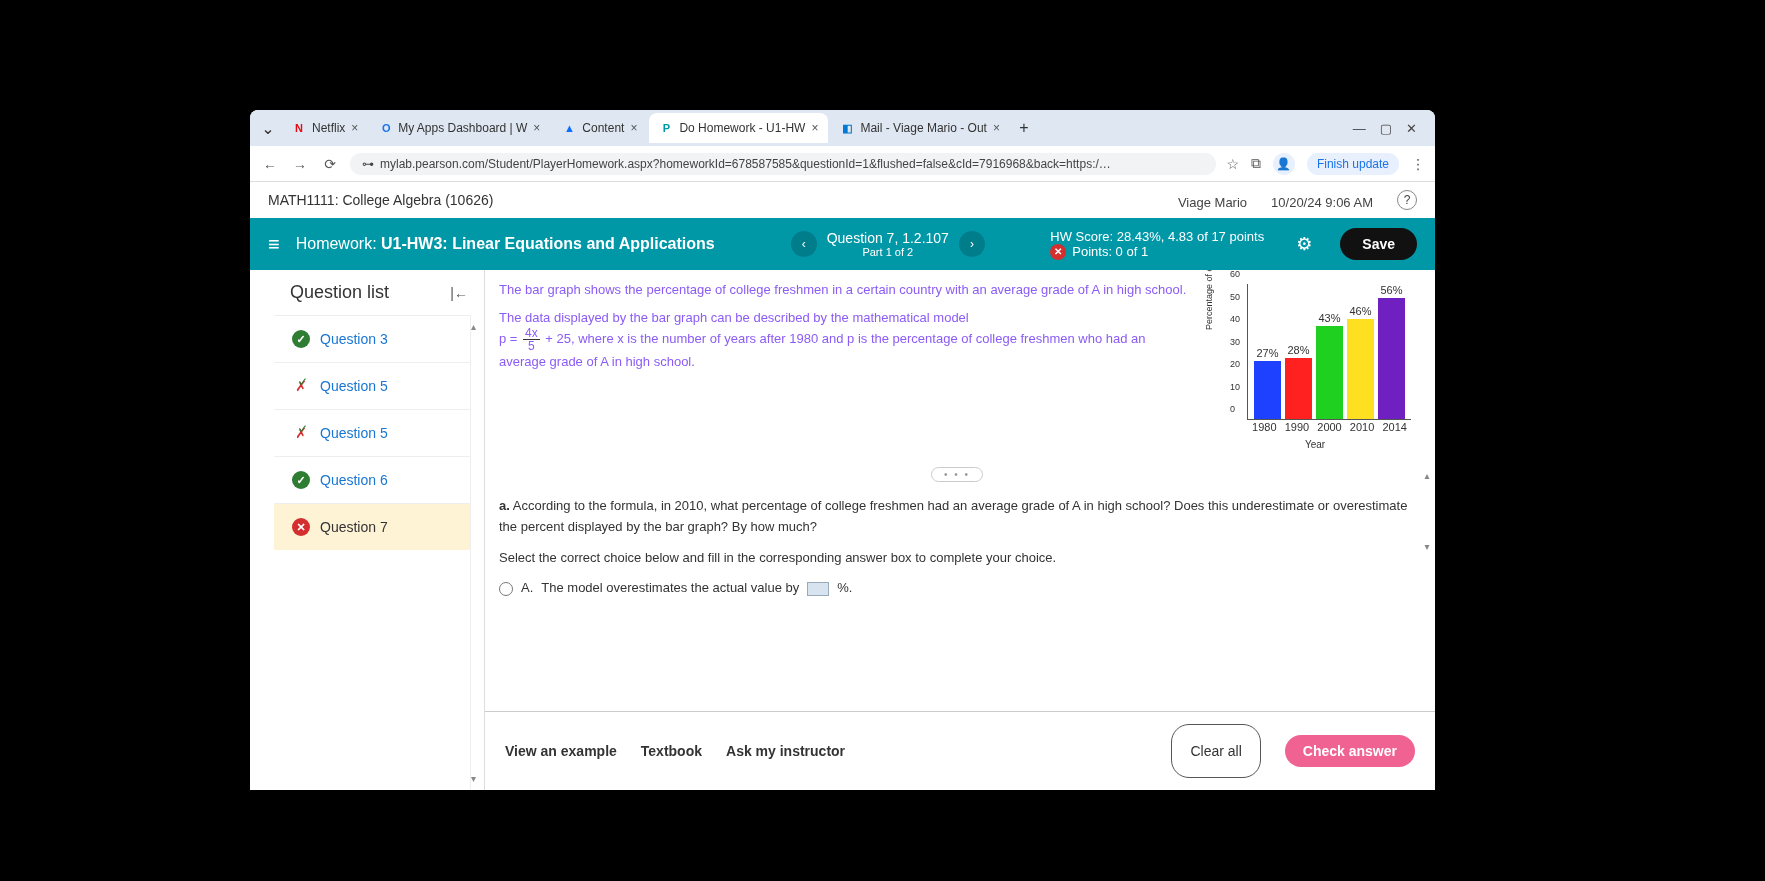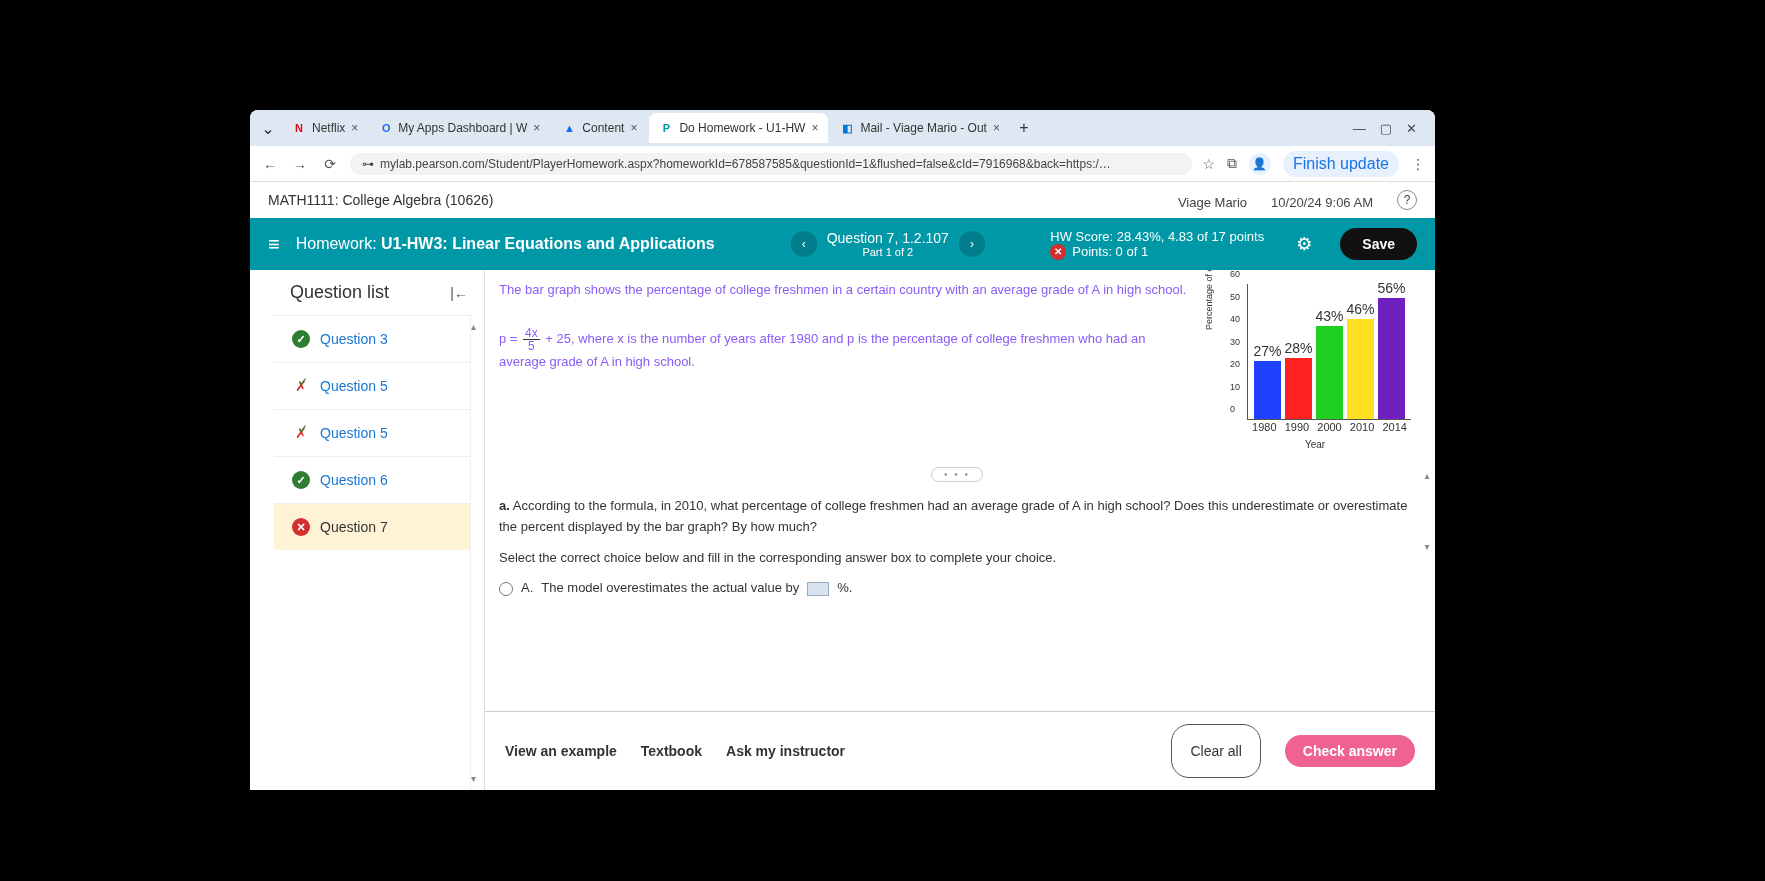--- a/index.html
+++ b/index.html
@@ -14,21 +14,21 @@
   .tab .close { font-size: 12px; color: #555; }
   .tab-menu { width: 24px; text-align: center; color: #333; }
   .new-tab { width: 24px; text-align: center; color: #333; font-size: 16px; }
   .win-controls { margin-left: auto; display: flex; gap: 14px; padding-right: 12px; color: #444; font-size: 13px; }
 
   
   .url-row { display: flex; align-items: center; height: 36px; background: #fff; padding: 0 10px; gap: 10px; border-bottom: 1px solid #ddd; }
   .nav-btn { width: 20px; text-align: center; color: #555; font-size: 14px; }
   .url-field { flex: 1; display: flex; align-items: center; gap: 6px; background: #f1f3f5; border-radius: 16px; padding: 4px 12px; font-size: 12px; color: #444; overflow: hidden; white-space: nowrap; }
   .url-icons { display: flex; gap: 12px; align-items: center; color: #555; font-size: 14px; }
-  .finish-update { background: #e8f0fe; color: #1a73e8; border-radius: 14px; padding: 4px 10px; font-size: 16px; }
+  .finish-update { background: #e8f0fe; color: #1a73e8; border-radius: 14px; padding: 4px 10px; font-size: 12px; }
   .account-dot { width: 22px; height: 22px; border-radius: 50%; background: #e8f0fe; color: #1a73e8; display: flex; align-items: center; justify-content: center; font-size: 12px; }
 
   
   .course-row { display: flex; align-items: center; height: 36px; padding: 0 18px; font-size: 14px; color: #333; background: #fff; }
   .course-right { margin-left: auto; display: flex; gap: 24px; align-items: flex-end; font-size: 13px; color: #444; }
   .help-circ { width: 20px; height: 20px; border: 1px solid #888; border-radius: 50%; display: flex; align-items: center; justify-content: center; font-size: 12px; }
 
   
   .teal { background: #0097a7; color: #fff; padding: 10px 18px; display: flex; align-items: center; gap: 16px; }
   .burger { font-size: 20px; }
@@ -70,21 +70,21 @@
   .frac .num { display: block; border-bottom: 1px solid #333; padding: 0 2px; }
   .frac .den { display: block; padding: 0 2px; }
 
   
   .chart-box { width: 200px; height: 170px; position: relative; font-size: 10px; color: #333; flex-shrink: 0; }
   .yaxis-label { position: absolute; left: -6px; top: 50%; transform: rotate(-90deg) translateX(40px); transform-origin: left; white-space: nowrap; font-size: 9px; }
   .plot { position: absolute; left: 32px; top: 4px; right: 4px; bottom: 30px; border-left: 1px solid #555; border-bottom: 1px solid #555; }
   .ytick { position: absolute; left: -18px; font-size: 9px; transform: translateY(-50%); }
   .bars { position: absolute; left: 0; right: 0; bottom: 0; top: 0; display: flex; align-items: flex-end; justify-content: space-around; padding: 0 4px; }
   .bar-wrap { display: flex; flex-direction: column; align-items: center; width: 18%; }
-  .bar-val { font-size: 14px; margin-bottom: 2px; }
+  .bar-val { font-size: 11px; margin-bottom: 2px; }
   .bar { width: 100%; }
   .xtick { position: absolute; bottom: -14px; font-size: 11px; transform: translateX(-50%); }
   .xaxis-label { position: absolute; bottom: 0; left: 50%; transform: translateX(-50%); font-size: 10px; }
 
   .dots-sep { text-align: center; color: #999; margin: 14px 0; }
   .dots-sep span { border: 1px solid #ccc; border-radius: 10px; padding: 1px 12px; font-size: 10px; letter-spacing: 2px; }
 
   .question-a { font-size: 13px; color: #333; line-height: 1.6; }
   .question-a .bold { font-weight: bold; }
   .choice-row { display: flex; align-items: center; gap: 8px; margin-top: 10px; font-size: 13px; }
@@ -227,21 +227,21 @@
         </div>
       </div>
     </div>
 
     <div class="content">
       <div class="body-scroll">
         <div class="intro">
           <div class="intro-text">
             <p>The bar graph shows the percentage of college freshmen in a certain country with an average grade of A in high school.</p>
             <p>
-              <br>
+              <span>The data displayed by the bar graph can be described by the mathematical model</span><br>
               <span>p = </span><span class="frac"><span class="num">4x</span><span class="den">5</span></span><span> + 25, where x is the number of years after 1980 and p is the percentage of college freshmen who had an average grade of A in high school.</span>
             </p>
           </div>
           <div class="chart-box">
             <div class="yaxis-label">Percentage of college freshmen</div>
             <div class="plot" id="plot">
                 <div class="ytick" style="bottom: 0%;">0</div>
                 <div class="ytick" style="bottom: 16.6667%;">10</div>
                 <div class="ytick" style="bottom: 33.3333%;">20</div>
                 <div class="ytick" style="bottom: 50%;">30</div>

